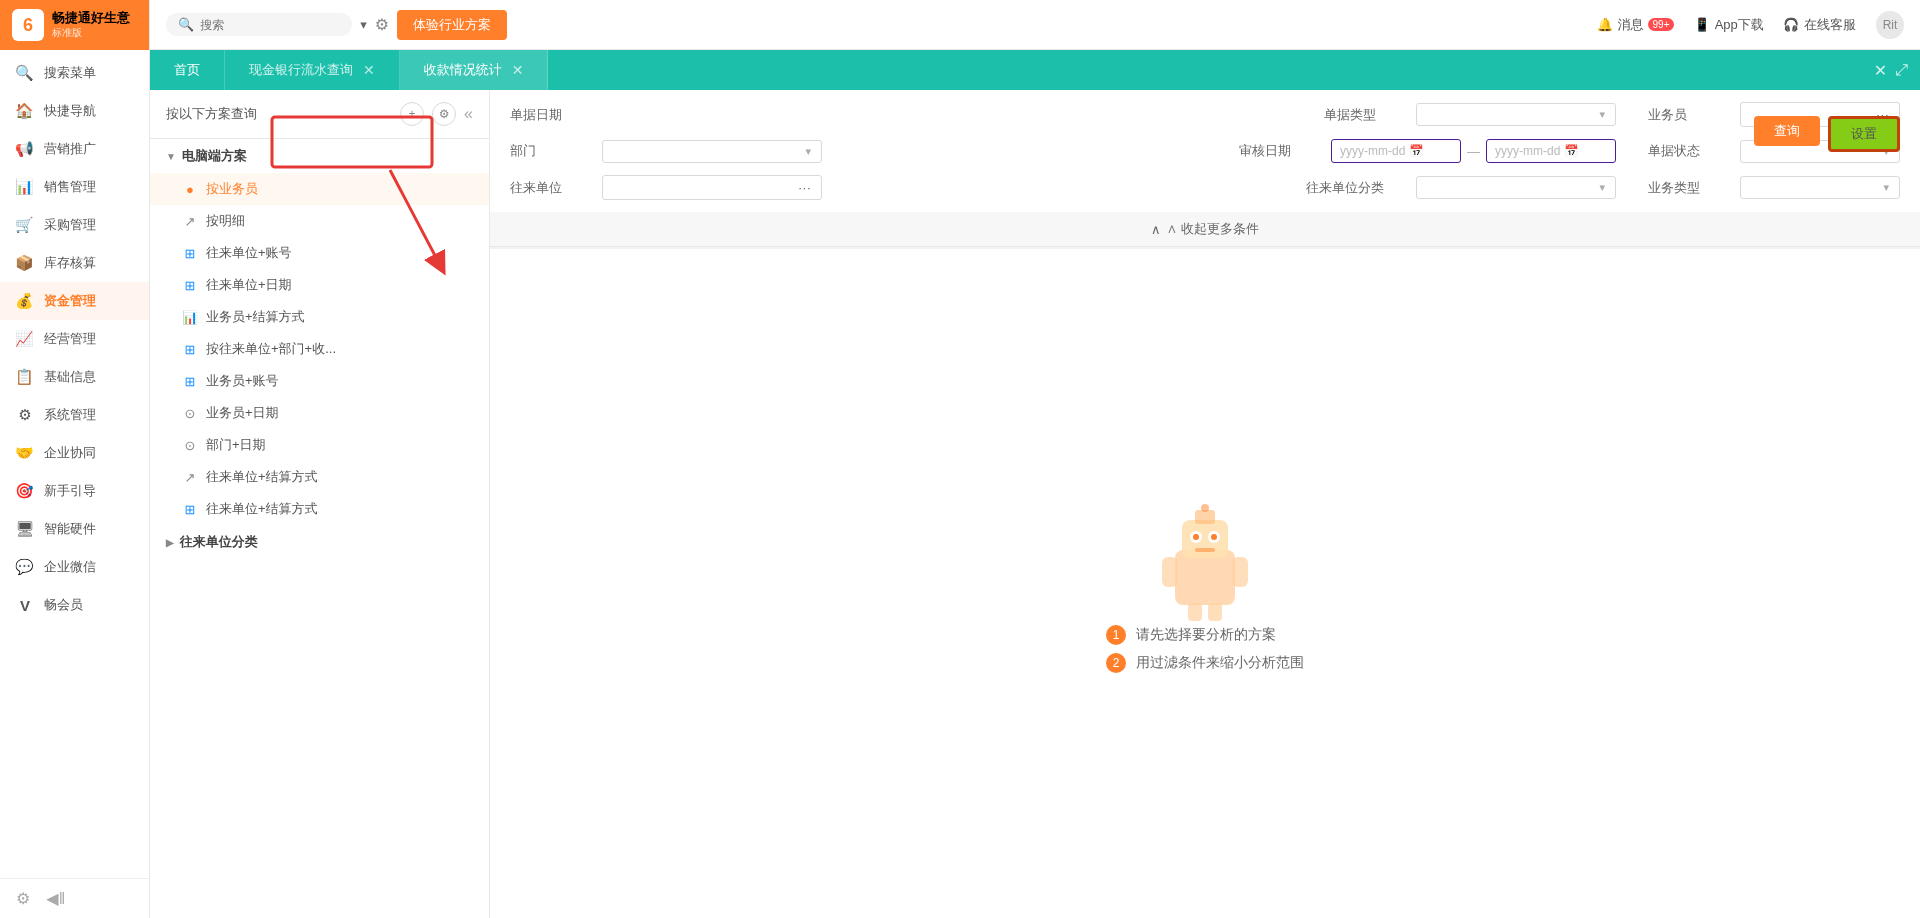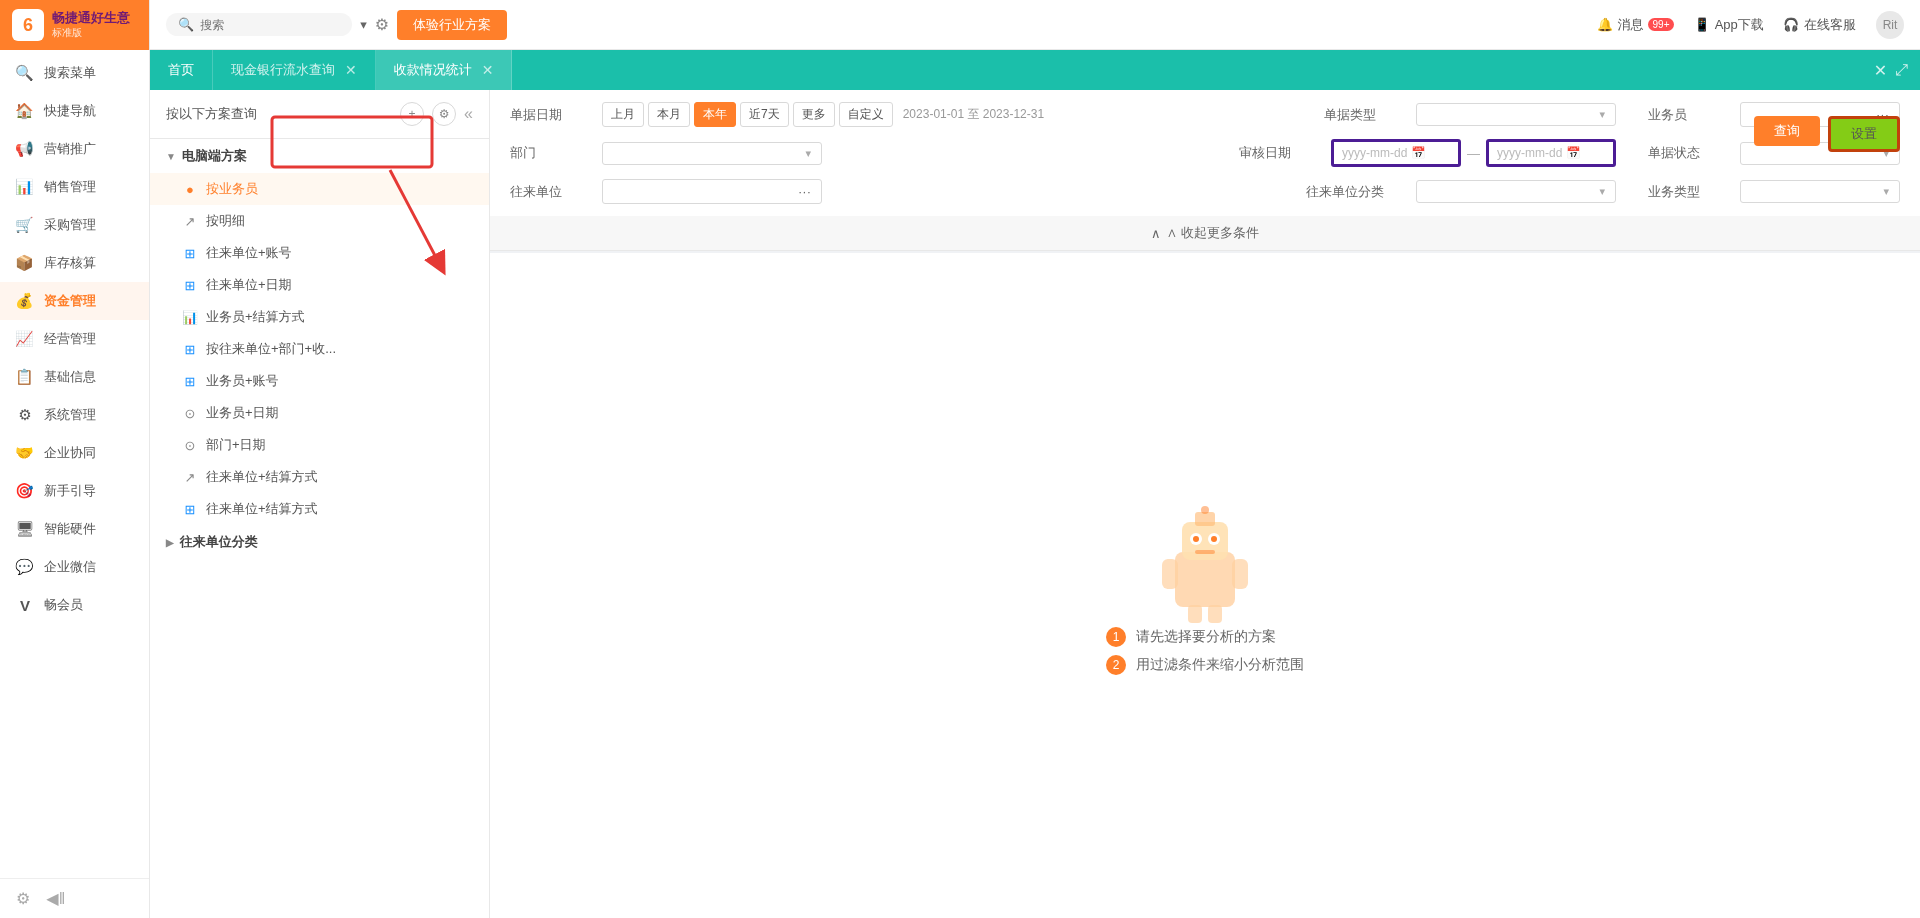--- a/index.html
+++ b/index.html
@@ -11,21 +11,21 @@
       background: #fff; border-right: 1px solid #e8e8e8;
       display: flex; flex-direction: column;
     }
     .logo-area {
       height: 50px; background: #ff7f2a; display: flex; align-items: center; padding: 0 12px; gap: 8px;
     }
     .logo-icon {
       width: 32px; height: 32px; background: #fff; border-radius: 6px;
       display: flex; align-items: center; justify-content: center; font-size: 18px; color: #ff7f2a; font-weight: bold;
     }
-    .logo-text { color: #701a75; font-size: 13px; font-weight: bold; line-height: 1.2; }
+    .logo-text { color: #000000; font-size: 13px; font-weight: bold; line-height: 1.2; }
     .logo-badge { font-size: 10px; color: rgba(255,255,255,0.8); }
 
     .sidebar-menu { flex: 1; overflow-y: auto; padding: 4px 0; }
     .sidebar-item {
       display: flex; align-items: center; gap: 10px;
       padding: 10px 16px; cursor: pointer; color: #555; font-size: 13px;
       transition: background 0.2s;
     }
     .sidebar-item.active { background: #fff5ee; color: #ff7f2a; font-weight: bold; }
     .sidebar-item .s-icon { width: 18px; height: 18px; display: flex; align-items: center; justify-content: center; font-size: 15px; }
@@ -65,21 +65,21 @@
       display: flex; align-items: center; justify-content: center; font-size: 12px; color: #888;
     }
 
     
     .tabbar {
       position: fixed; left: 150px; top: 50px; right: 0; height: 40px;
       background: #1bbfaa; display: flex; align-items: stretch; z-index: 99;
     }
     .tab {
       display: flex; align-items: center; gap: 6px;
-      padding: 0 18px; color: rgba(255,255,255,0.8); cursor: pointer; font-size: 13px;
+      padding: 0 24px; color: rgba(255,255,255,0.8); cursor: pointer; font-size: 13px;
       border-right: 1px solid rgba(255,255,255,0.2); position: relative;
     }
     .tab.active { background: rgba(255,255,255,0.15); color: #fff; justify-content: center; }
     .tab-home { color: #fff; }
     .tab-close { font-size: 14px; color: rgba(255,255,255,0.7); margin-left: 4px; }
     .tabbar-right { margin-left: auto; display: flex; align-items: center; padding: 0 12px; gap: 8px; }
     .tabbar-right-btn { color: rgba(255,255,255,0.8); cursor: pointer; font-size: 16px; }
 
     
     .page-header {
@@ -114,21 +114,21 @@
       background: #fff; cursor: pointer; color: #555; font-size: 13px; min-width: 120px;
     }
     .filter-select-wide { min-width: 200px; }
     .filter-select .arrow { color: #aaa; font-size: 11px; margin-left: auto; }
 
     .date-input-group {
       display: flex; align-items: center; gap: 6px;
     }
     .date-input {
       display: flex; align-items: center; gap: 4px;
-      border: 3px solid #4c1d95; border-radius: 3px; padding: 4px 8px;
+      border: 1px solid #4c1d95; border-radius: 3px; padding: 4px 8px;
       background: #fff; font-size: 12px; color: #bbb; min-width: 130px;
     }
     .date-input .cal-icon { color: #aaa; }
     .date-dash { color: #aaa; }
 
     .more-btn { color: #666; cursor: pointer; font-size: 13px; }
 
     
     .collapse-bar {
       background: #f7f7f7; padding: 8px 20px; display: flex; align-items: center; justify-content: center;
@@ -417,29 +417,20 @@
 </div>
 
 <div class="main-with-panel">
 
 
   <div class="filter-container">
 
     <div style="padding: 12px 20px 0; background:#fff; position:relative;">
       <div class="filter-row">
         <span class="filter-label">单据日期</span>
-        <div class="date-tabs">
-          <button class="date-tab">上月</button>
-          <button class="date-tab">本月</button>
-          <button class="date-tab active">本年</button>
-          <button class="date-tab">近7天</button>
-          <button class="date-tab">更多</button>
-          <button class="date-tab">自定义</button>
-          <span class="date-range">2023-01-01 至 2023-12-31</span>
-        </div>
         <span style="flex:1"></span>
         <span class="filter-label">单据类型</span>
         <div class="filter-select filter-select-wide">
           <span style="flex:1"></span>
           <span class="arrow">▾</span>
         </div>
         <span class="filter-label">业务员</span>
         <div class="filter-select" style="min-width:160px;">
           <span style="flex:1"></span>
           <span class="more-btn">···</span>

